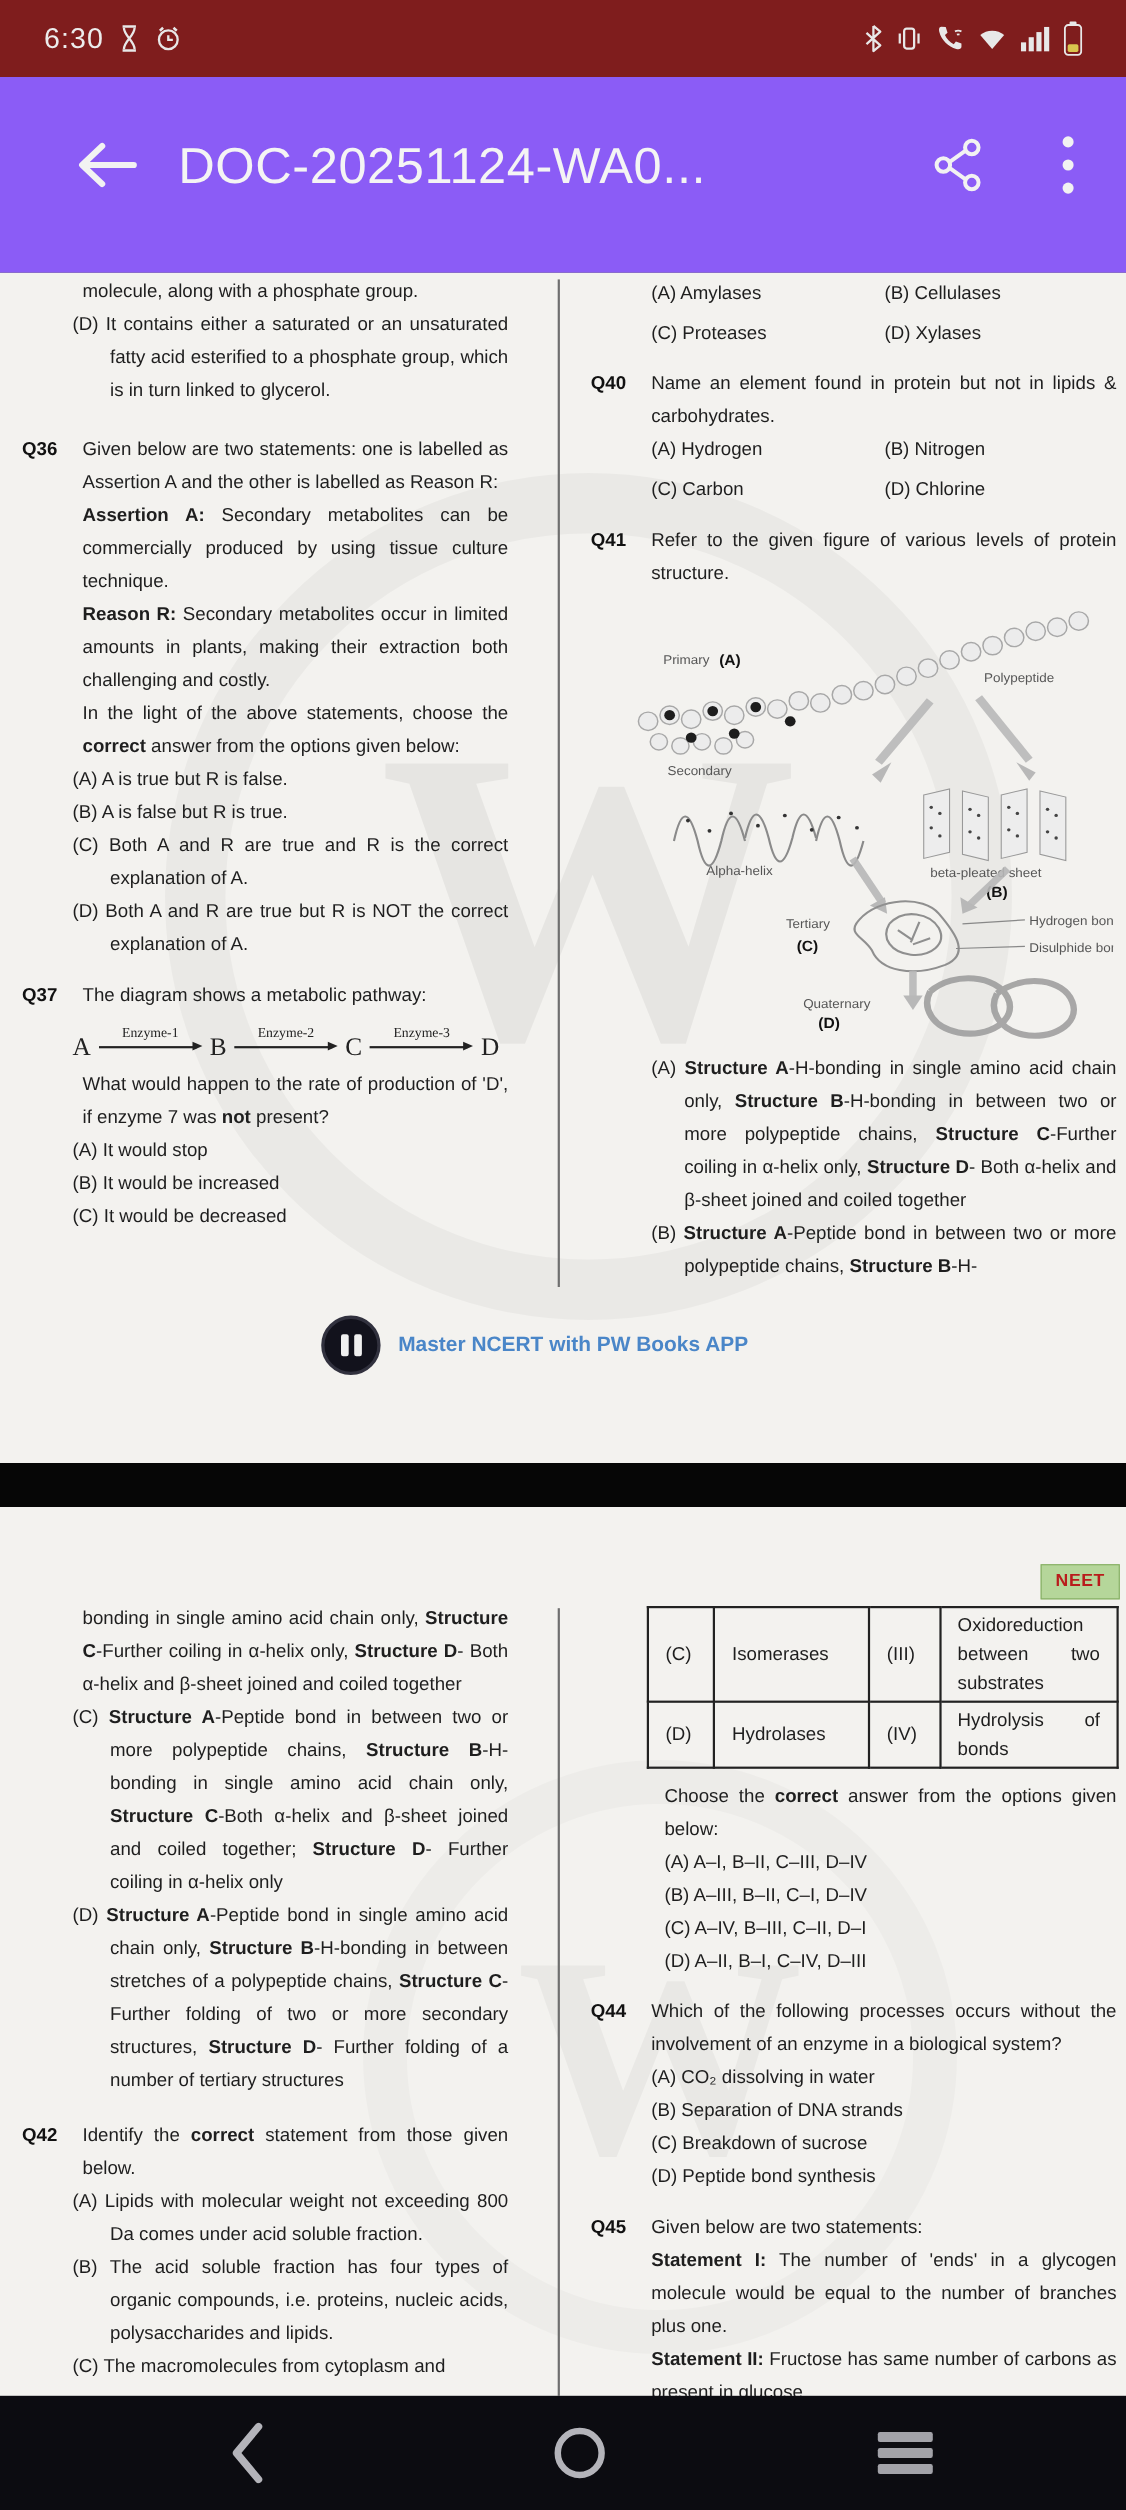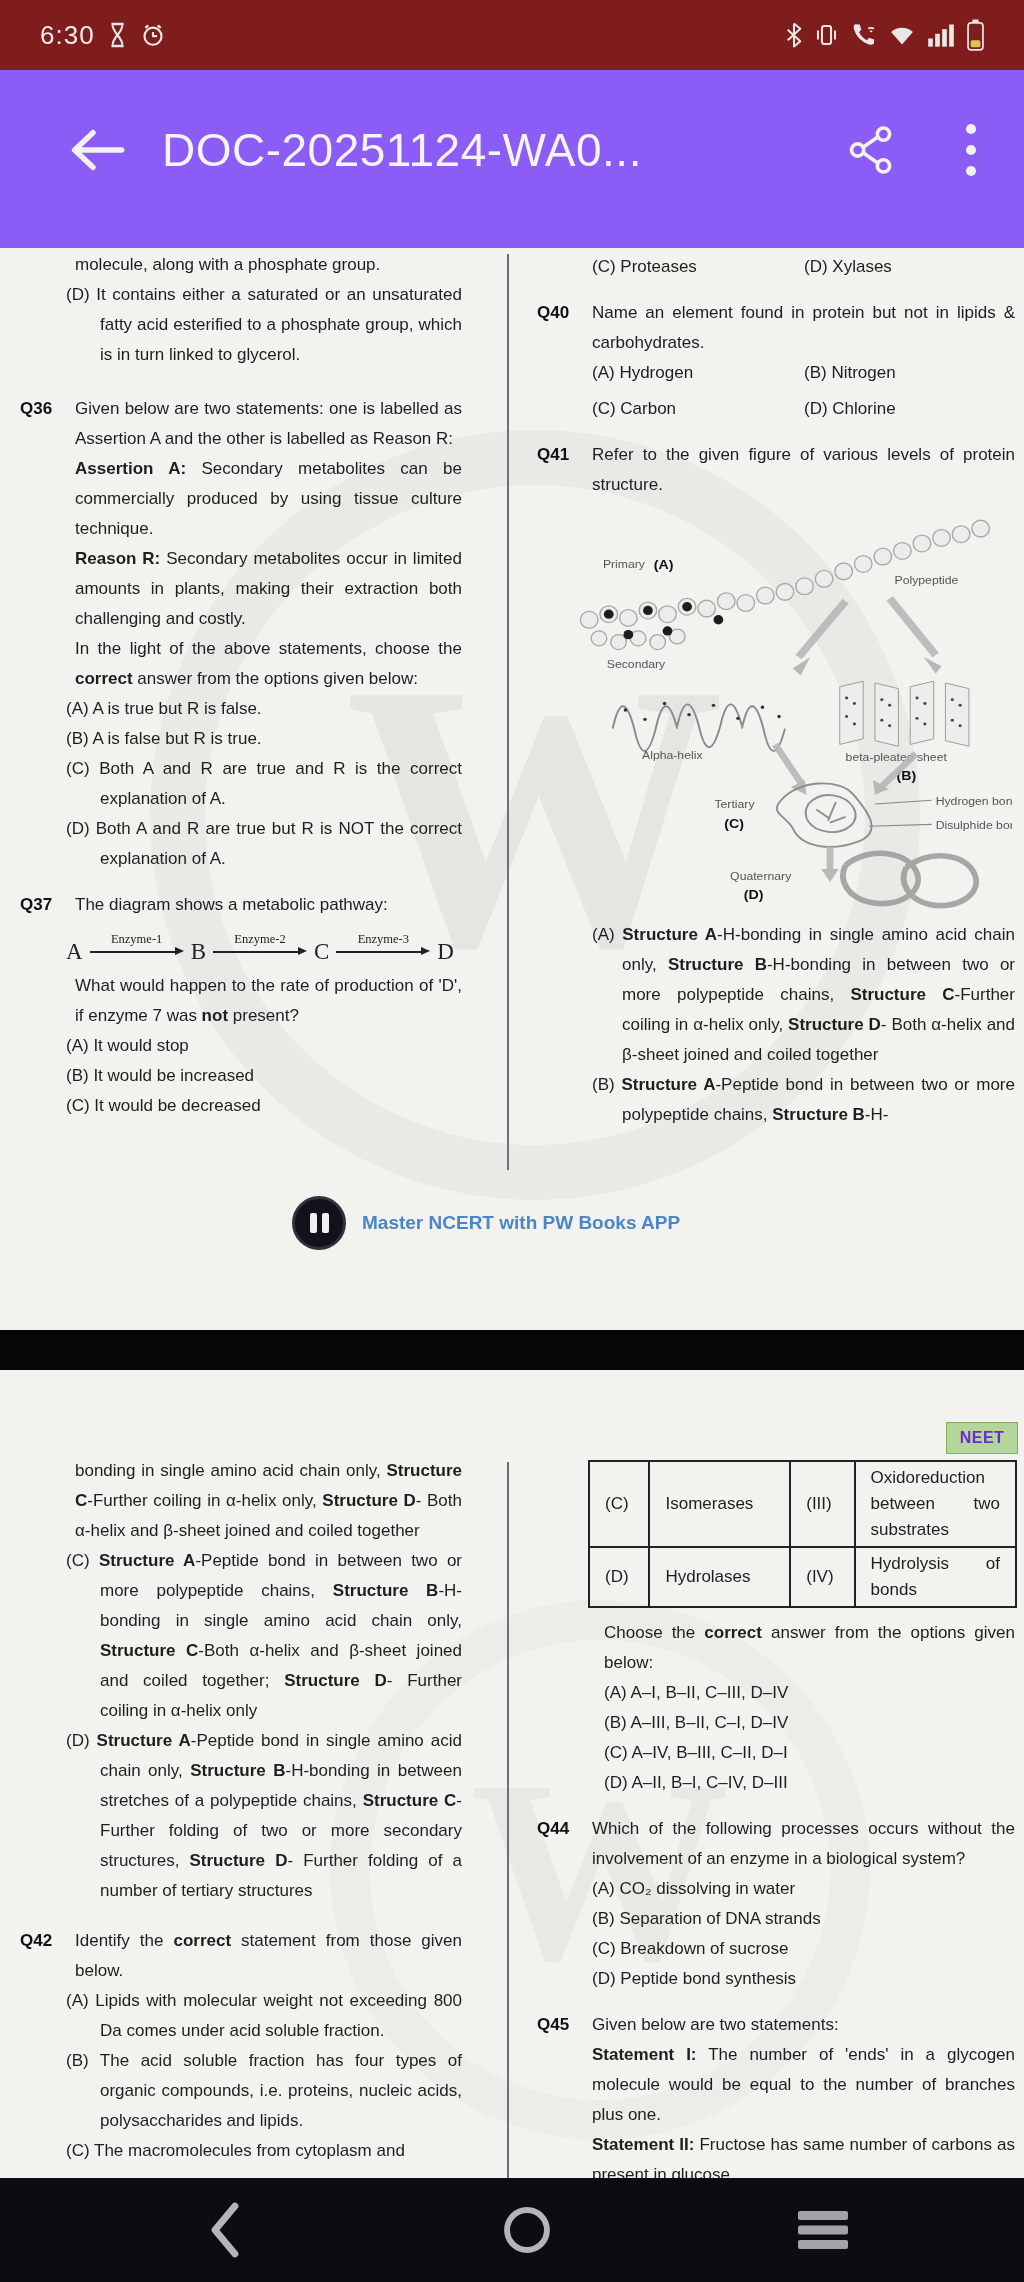--- a/index.html
+++ b/index.html
@@ -231,20 +231,24 @@
       <span class="pw-node">D</span>
     </div>
     <div class="qbody"><span>What would happen to the rate of production of 'D', if enzyme 7 was </span><span class="b">not</span><span> present?</span></div>
     <div class="opt">(A) It would stop</div>
     <div class="opt">(B) It would be increased</div>
     <div class="opt">(C) It would be decreased</div>
   </div>
 </div>
 
 <div class="col colR p1R txt">
+  <div class="optrow">
+    <span>(A) Amylases</span>
+    <span>(B) Cellulases</span>
+  </div>
   <div class="optrow">
     <span>(C) Proteases</span>
     <span>(D) Xylases</span>
   </div>
 
   <div class="q">
     <span class="qnum">Q40</span>
     <div class="qbody">Name an element found in protein but not in lipids &amp; carbohydrates.</div>
     <div class="optrow">
       <span>(A) Hydrogen</span>
@@ -394,21 +398,21 @@
 <a class="banner">
   <span class="banner-logo">
       <i></i>
       <i></i>
     </span>
   <span class="banner-text" id="bannerText" style="color: rgb(74, 134, 200);">Master NCERT with PW Books APP</span>
 </a>
 
 <div class="sepband"></div>
 
-<div class="badge" id="neetBadge" style="background: rgb(181, 214, 154); border: 1px solid rgb(132, 173, 98); color: #6d28d9;">NEET</div>
+<div class="badge" id="neetBadge" style="background: rgb(181, 214, 154); border: 1px solid rgb(132, 173, 98); color: #b91c1c;">NEET</div>
 
 <div class="col colL p2L txt">
   <div class="carry"><span>bonding in single amino acid chain only, </span><span class="b">Structure C</span><span>-Further coiling in α-helix only, </span><span class="b">Structure D</span><span>- Both α-helix and β-sheet joined and coiled together</span></div>
   <div class="opt"><span>(C) </span><span class="b">Structure A</span><span>-Peptide bond in between two or more polypeptide chains, </span><span class="b">Structure B</span><span>-H-bonding in single amino acid chain only, </span><span class="b">Structure C</span><span>-Both α-helix and β-sheet joined and coiled together; </span><span class="b">Structure D</span><span>- Further coiling in α-helix only</span></div>
   <div class="opt"><span>(D) </span><span class="b">Structure A</span><span>-Peptide bond in single amino acid chain only, </span><span class="b">Structure B</span><span>-H-bonding in between stretches of a polypeptide chains, </span><span class="b">Structure C</span><span>-Further folding of two or more secondary structures, </span><span class="b">Structure D</span><span>- Further folding of a number of tertiary structures</span></div>
 
   <div class="q mt20">
     <span class="qnum">Q42</span>
     <div class="qbody"><span>Identify the </span><span class="b">correct</span><span> statement from those given below.</span></div>
     <div class="opt">(A) Lipids with molecular weight not exceeding 800 Da comes under acid soluble fraction.</div>

